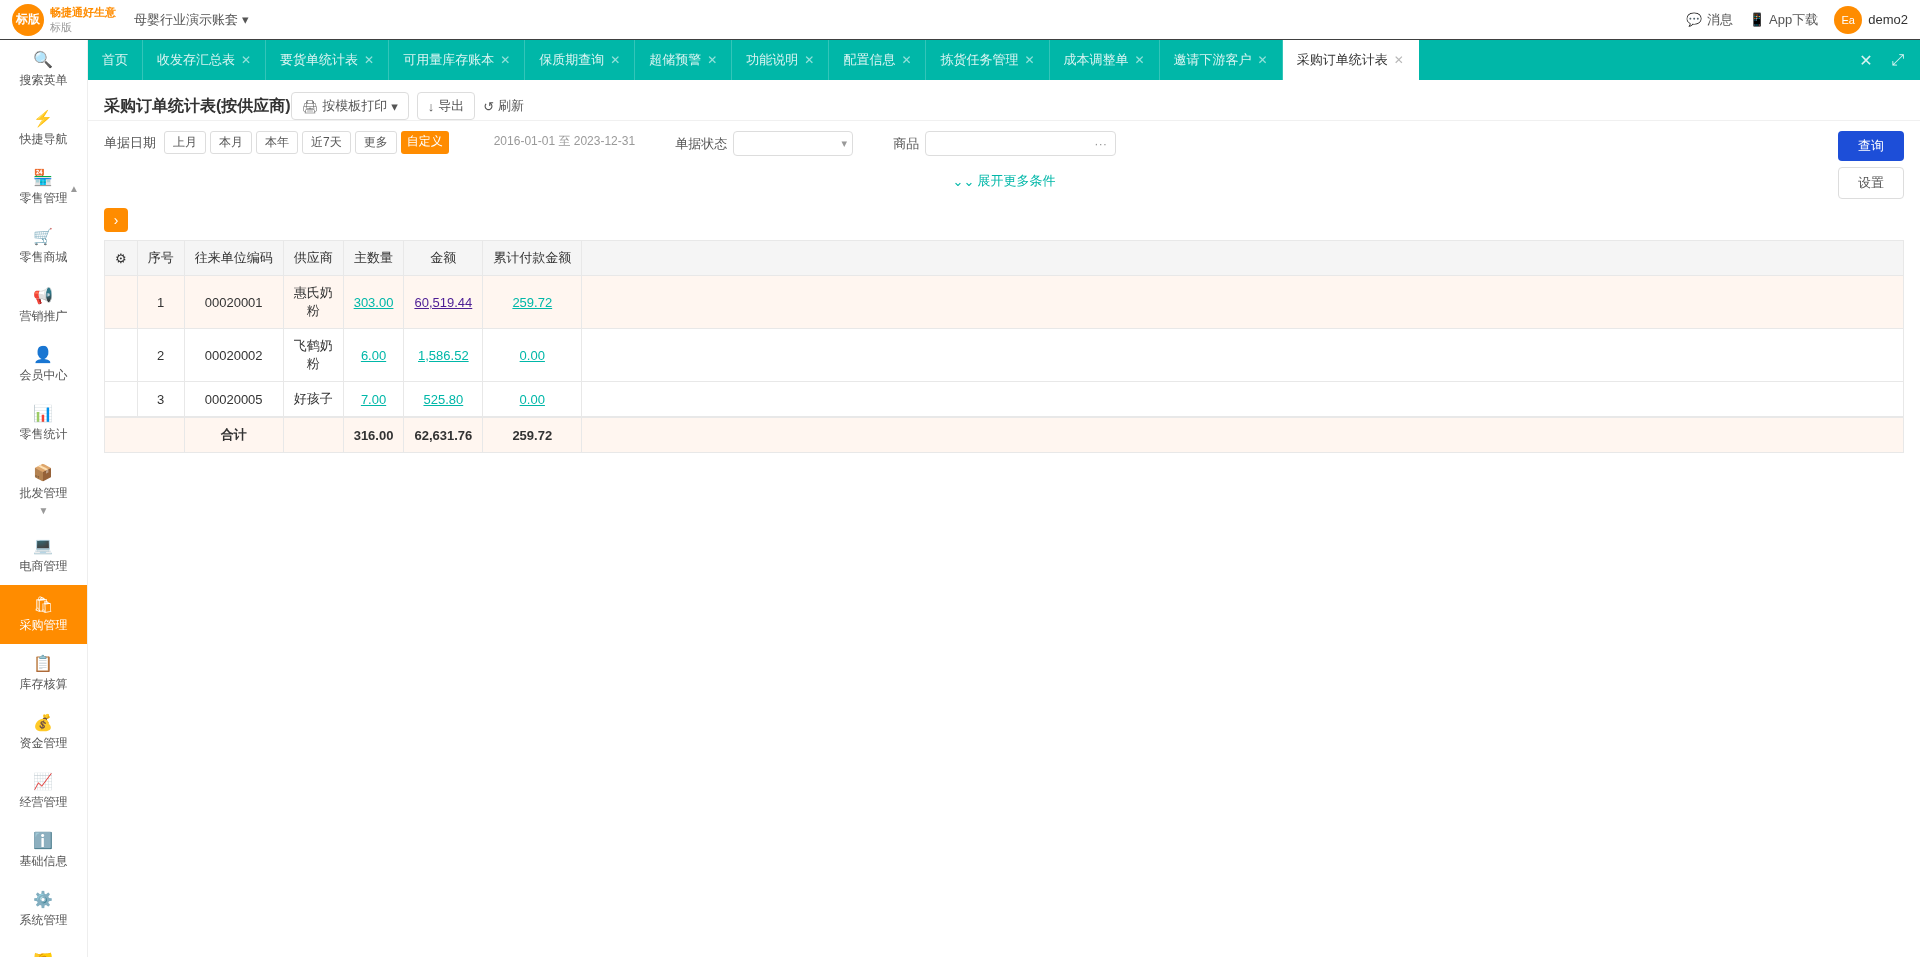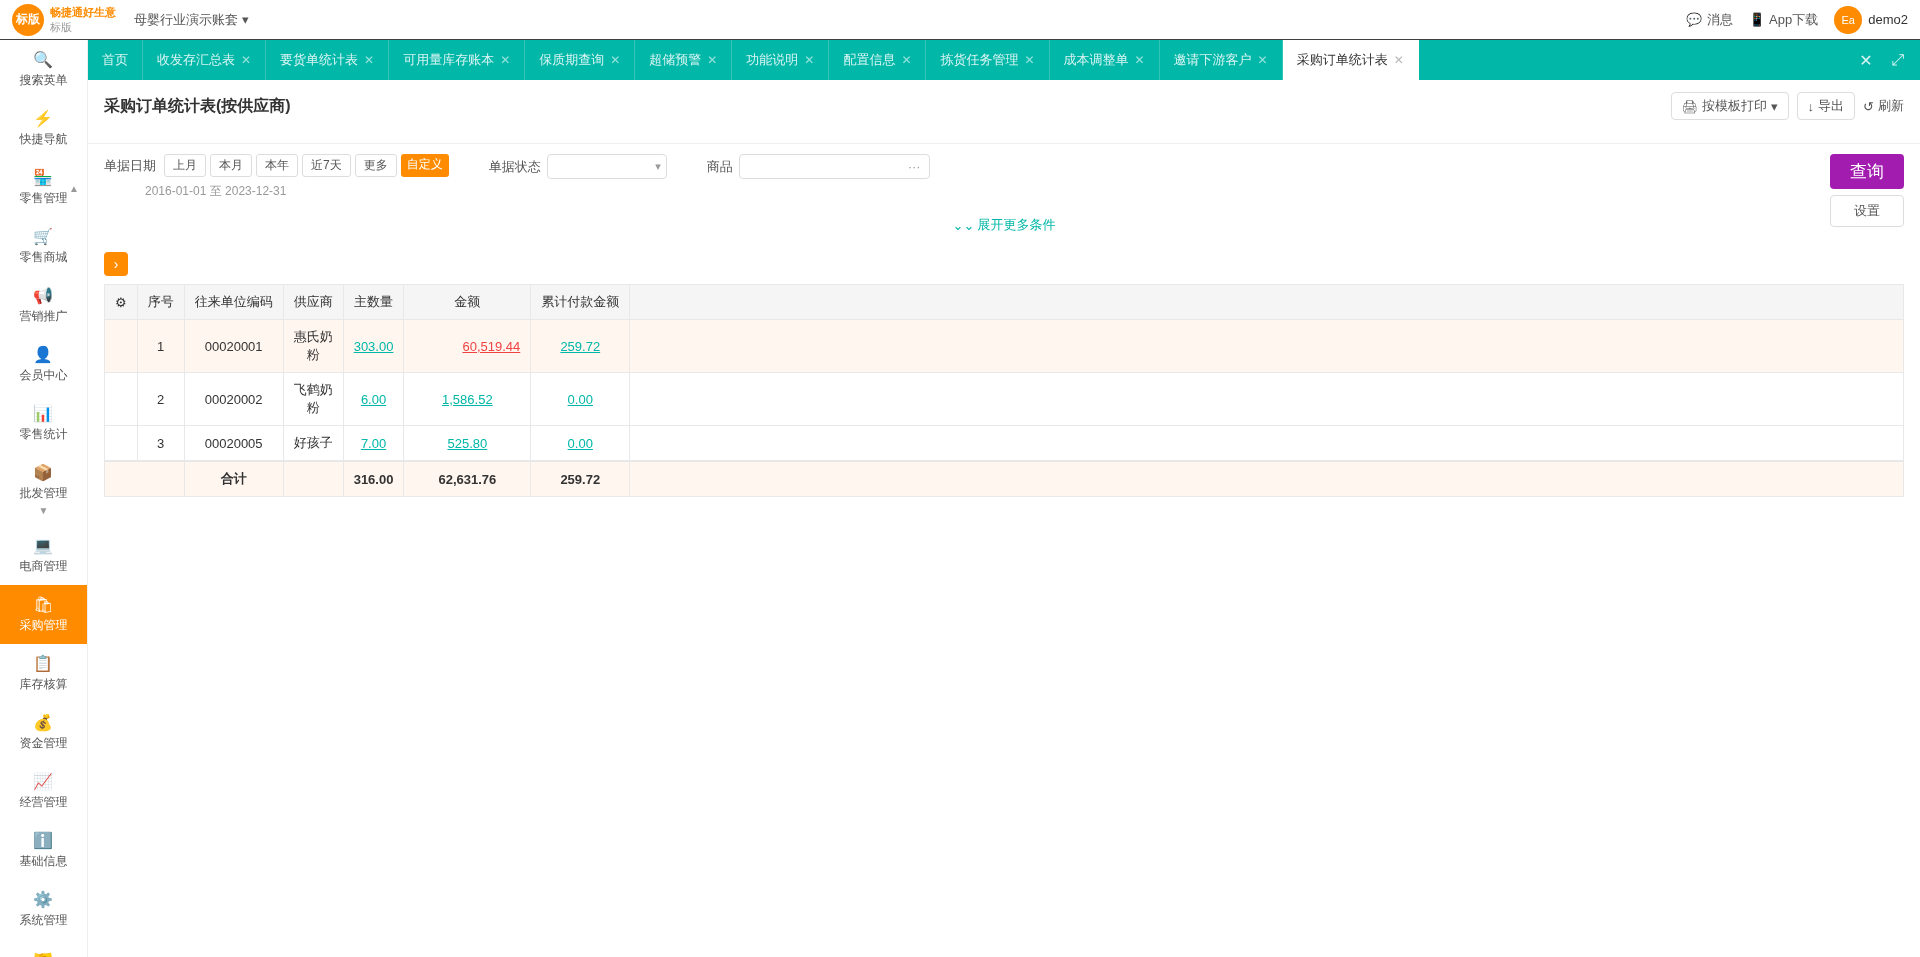--- a/index.html
+++ b/index.html
@@ -31,27 +31,27 @@
     .nav-tab.active { background: #fff; color: #333; }
     .nav-tab .close-btn { font-size: 12px; color: inherit; opacity: 0.7; cursor: pointer; }
     .nav-tab.active .close-btn { color: #999; }
     .nav-tabs-end { margin-left: auto; display: flex; align-items: center; gap: 4px; padding: 0 8px; }
     .nav-tab-btn { width: 28px; height: 28px; display: flex; align-items: center; justify-content: center; color: rgba(255,255,255,0.85); cursor: pointer; font-size: 16px; }
 
     
     .page-content { flex: 1; background: #fff; overflow-y: auto; display: flex; flex-direction: column; }
 
     
-    .page-header { padding: 12px 16px 23px; display: flex; align-items: center; justify-content: space-between; border-bottom: 1px solid #f0f0f0; }
+    .page-header { padding: 12px 16px 0; display: flex; align-items: center; justify-content: flex-start; border-bottom: 1px solid #f0f0f0; }
     .page-title { font-size: 16px; font-weight: bold; color: #333; }
     .page-actions { display: flex; align-items: center; gap: 8px; }
     .btn-print { display: flex; align-items: center; gap: 4px; color: #555; font-size: 13px; cursor: pointer; border: 1px solid #ddd; border-radius: 4px; padding: 4px 10px; background: #fff; }
     .btn-export { display: flex; align-items: center; gap: 4px; color: #555; font-size: 13px; cursor: pointer; border: 1px solid #ddd; border-radius: 4px; padding: 4px 10px; background: #fff; }
     .btn-refresh { display: flex; align-items: center; gap: 4px; color: #555; font-size: 13px; cursor: pointer; }
-    .btn-query { background: #a21caf; color: white; border: none; border-radius: 4px; padding: 6px 20px; font-size: 17px; cursor: pointer; }
+    .btn-query { background: #1d4ed8; color: white; border: none; border-radius: 4px; padding: 6px 20px; font-size: 13px; cursor: pointer; }
     .btn-setting { background: #fff; color: #555; border: 1px solid #ddd; border-radius: 4px; padding: 6px 14px; font-size: 13px; cursor: pointer; }
     .filter-label { color: #555; font-size: 13px; white-space: nowrap; }
     .filter-date-btns { display: flex; gap: 4px; }
     .filter-date-btn { padding: 2px 8px; border: 1px solid #ddd; border-radius: 3px; font-size: 12px; cursor: pointer; color: #555; background: #fff; }
     .custom-tag { background: #ff8c00; color: white; border-radius: 3px; padding: 2px 6px; font-size: 12px; cursor: pointer; }
     .filter-date-range { font-size: 12px; color: #999; margin-top: 2px; margin-left: 41px; }
     .select-box { border: 1px solid #ddd; border-radius: 4px; padding: 4px 24px 4px 8px; font-size: 13px; color: #333; background: #fff; cursor: pointer; min-width: 120px; appearance: none; position: relative; }
     .select-wrapper { position: relative; display: inline-flex; align-items: center; }
     .select-arrow { position: absolute; right: 6px; color: #999; font-size: 11px; pointer-events: none; }
     .filter-product { display: flex; align-items: center; border: 1px solid #ddd; border-radius: 4px; padding: 4px 8px; min-width: 180px; background: #fff; }
@@ -253,21 +253,21 @@
           <div class="btn-refresh">
             <span>↺</span>
             <span>刷新</span>
           </div>
         </div>
       </div>
 
       <div class="filter-section">
         <div style="display:flex;align-items:flex-start;gap:24px;margin-bottom:8px;position:relative;">
 
-          <div style="display:flex;flex-direction:column;gap:4px;">
+          <div style="display:flex;flex-direction:row;gap:4px;">
             <div style="display:flex;align-items:center;gap:8px;">
               <span class="filter-label">单据日期</span>
               <div class="filter-date-btns">
                 <button class="filter-date-btn">上月</button>
                 <button class="filter-date-btn">本月</button>
                 <button class="filter-date-btn">本年</button>
                 <button class="filter-date-btn">近7天</button>
                 <button class="filter-date-btn">更多</button>
                 <span class="custom-tag">自定义</span>
               </div>
@@ -327,21 +327,21 @@
               <th style="width:100%;"></th>
             </tr>
           </thead>
           <tbody id="table-body">
           <tr style="background: rgb(255, 246, 240);">
                 <td></td>
                 <td>1</td>
                 <td>00020001</td>
                 <td>惠氏奶粉</td>
                 <td><a class="link" style="color:#00b7a8;text-decoration:underline;cursor:pointer;text-align:right;">303.00</a></td>
-                <td><a class="link" style="color:#ef4444;text-decoration:underline;cursor:pointer;margin-left:48px;">60,519.44</a></td>
+                <td><a class="link" style="color:#4c1d95;text-decoration:underline;cursor:pointer;">60,519.44</a></td>
                 <td><a class="link" style="color:#00b7a8;text-decoration:underline;cursor:pointer;">259.72</a></td>
                 <td></td>
               </tr>
               <tr>
                 <td></td>
                 <td>2</td>
                 <td>00020002</td>
                 <td>飞鹤奶粉</td>
                 <td><a class="link" style="color:#00b7a8;text-decoration:underline;cursor:pointer;">6.00</a></td>
                 <td><a class="link" style="color:#00b7a8;text-decoration:underline;cursor:pointer;">1,586.52</a></td>

